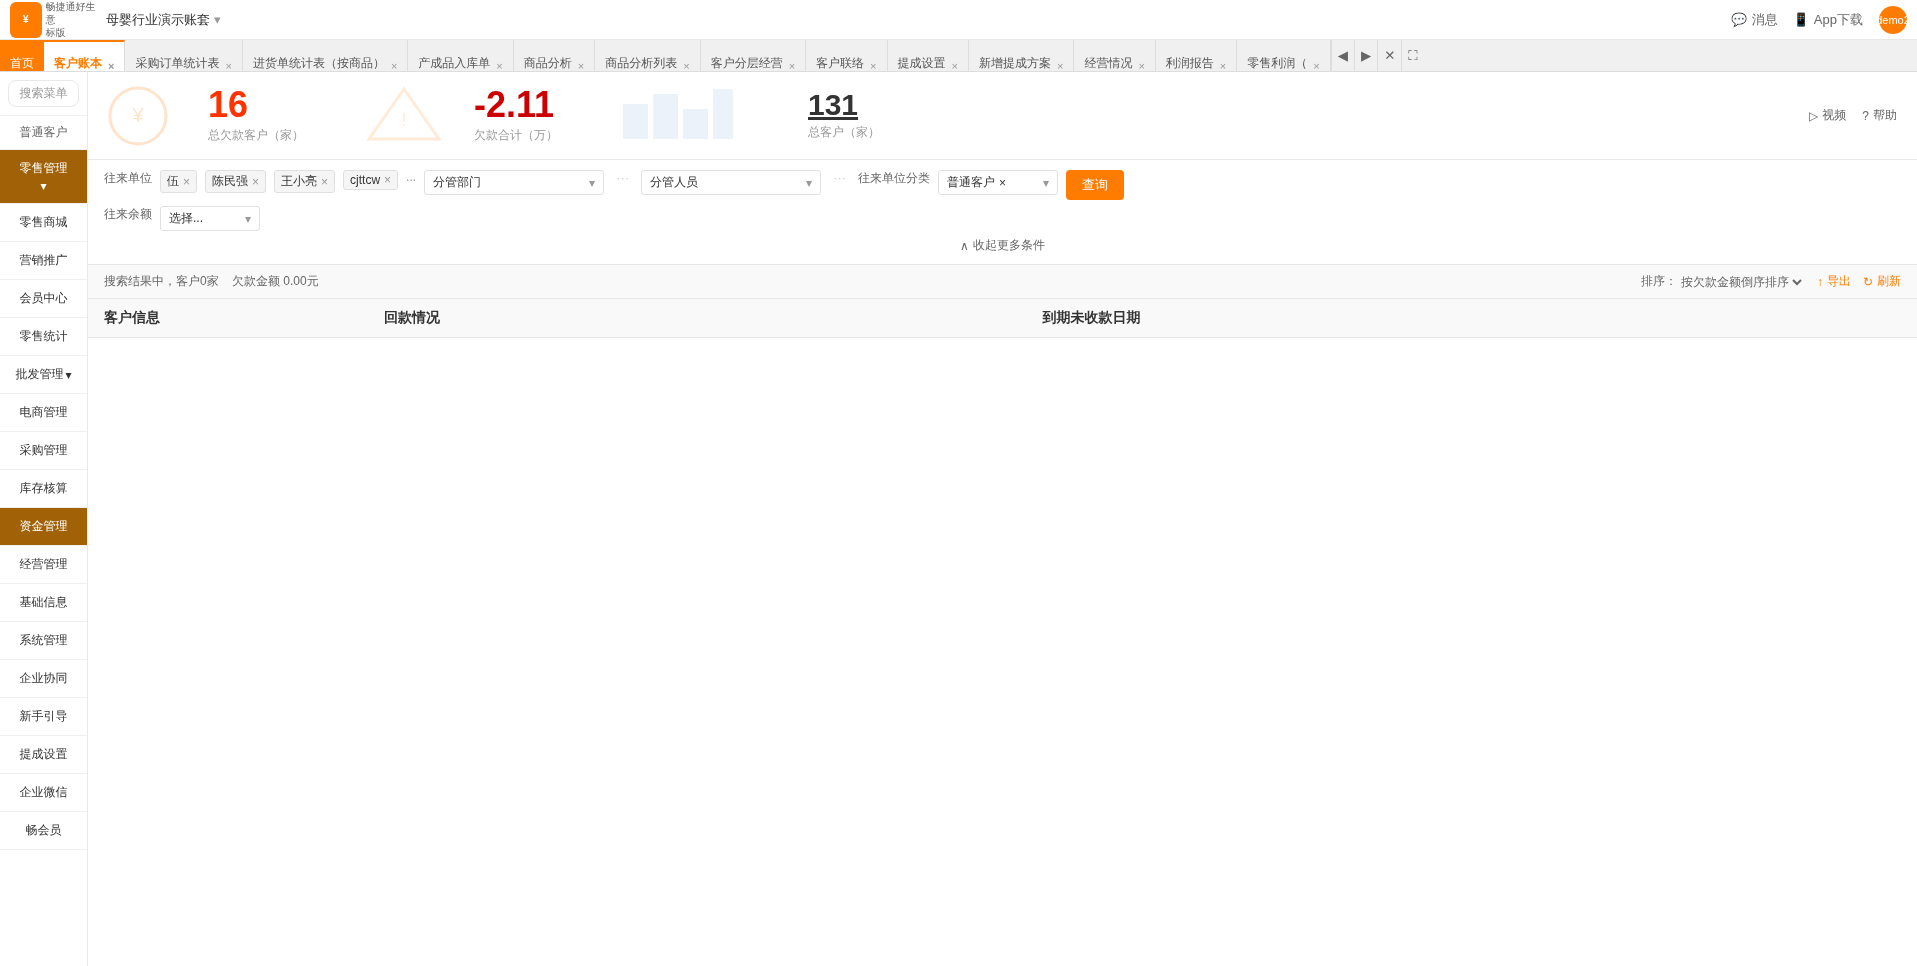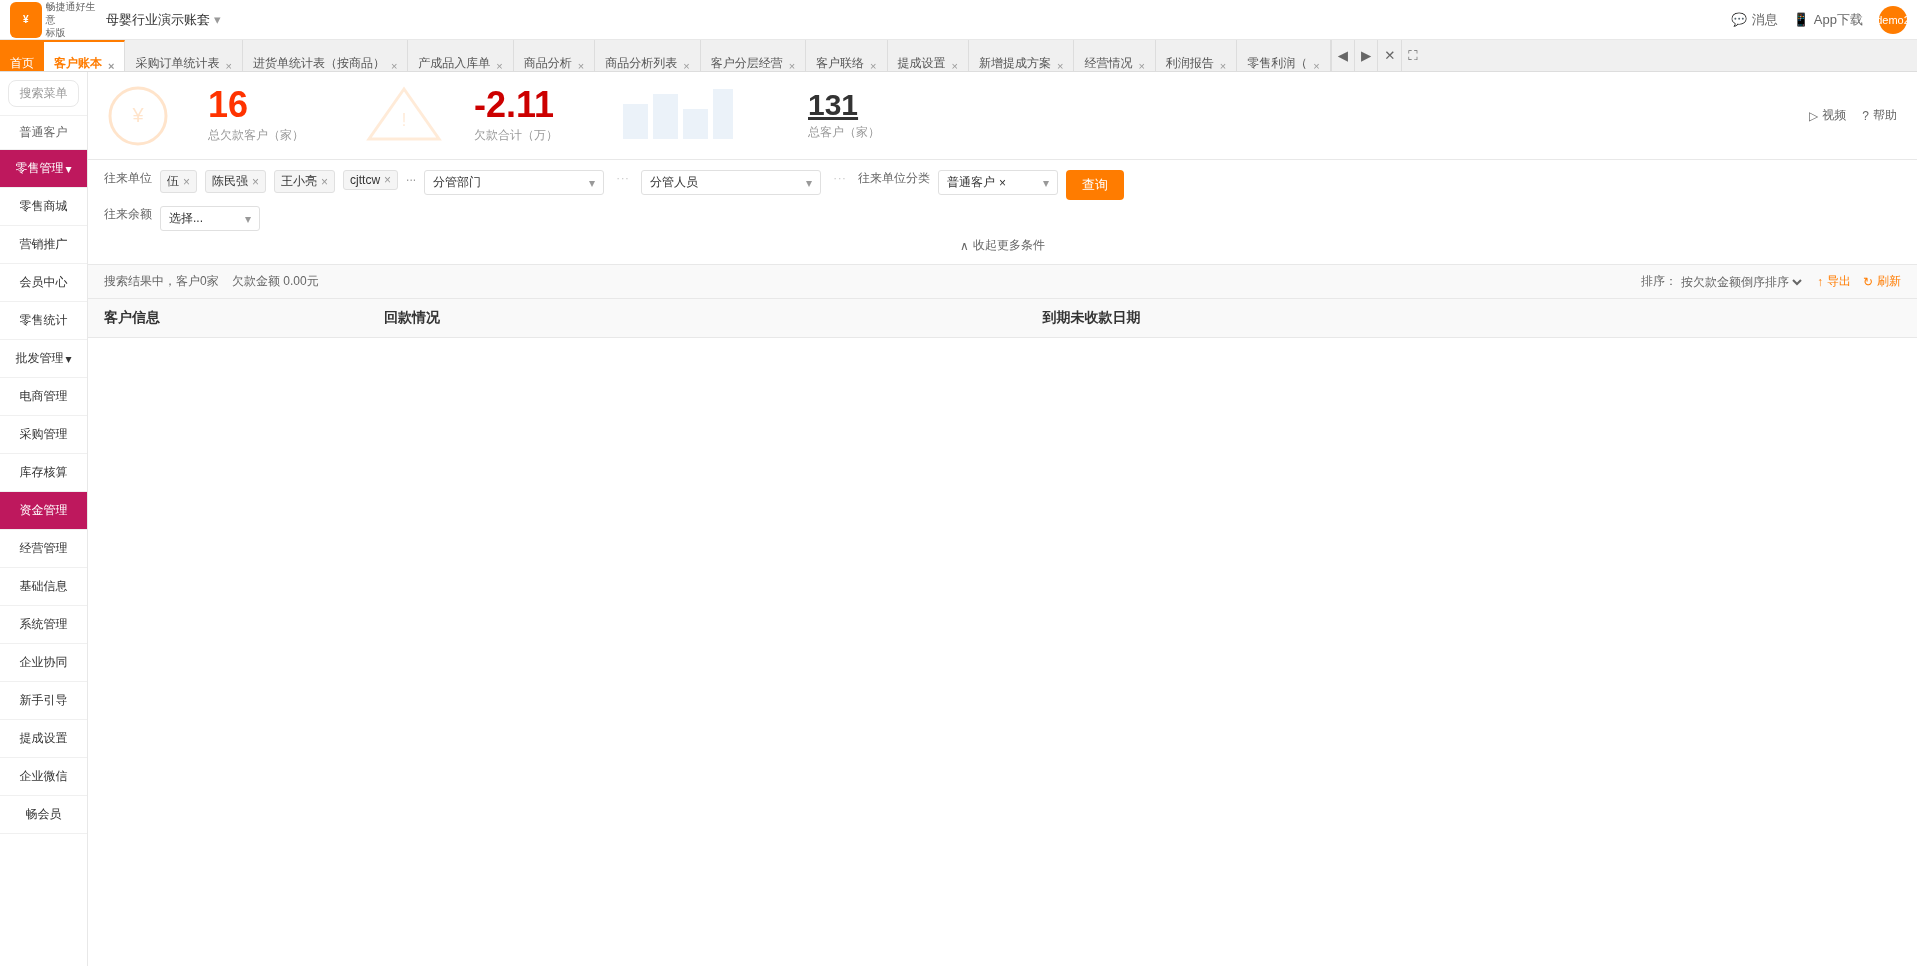--- a/index.html
+++ b/index.html
@@ -36,21 +36,21 @@
 
     
     .main-layout { display: flex; flex: 1; overflow: hidden; }
 
     
     .sidebar { width: 88px; background: #fff; border-right: 1px solid #e8e8e8; display: flex; flex-direction: column; overflow-y: auto; flex-shrink: 0; }
     .sidebar-search { padding: 8px; border-bottom: 1px solid #f0f0f0; }
     .sidebar-search-btn { width: 100%; background: none; border: 1px solid #e8e8e8; border-radius: 8px; padding: 4px; font-size: 12px; color: #999; cursor: pointer; text-align: center; }
     .sidebar-nav-btn { padding: 8px; text-align: center; font-size: 12px; color: #666; cursor: pointer; border-bottom: 1px solid #f0f0f0; }
     .sidebar-item { padding: 10px 4px; text-align: center; font-size: 12px; color: #333; cursor: pointer; border-bottom: 1px solid #f0f0f0; }
-    .sidebar-item.active { background: #be185d; color: #fff; }
+    .sidebar-item.active { background: #a16207; color: #fff; flex-direction: column; }
     .sidebar-item.has-sub { display: flex; align-items: center; justify-content: center; gap: 2px; }
 
     
     .content-area { flex: 1; overflow-y: auto; display: flex; flex-direction: column; background: #f5f5f5; }
 
     
     .stats-bar {
       display: flex; background: #fff; border-bottom: 1px solid #e8e8e8; padding: 12px 20px;
       align-items: center; flex-shrink: 0;
     }

